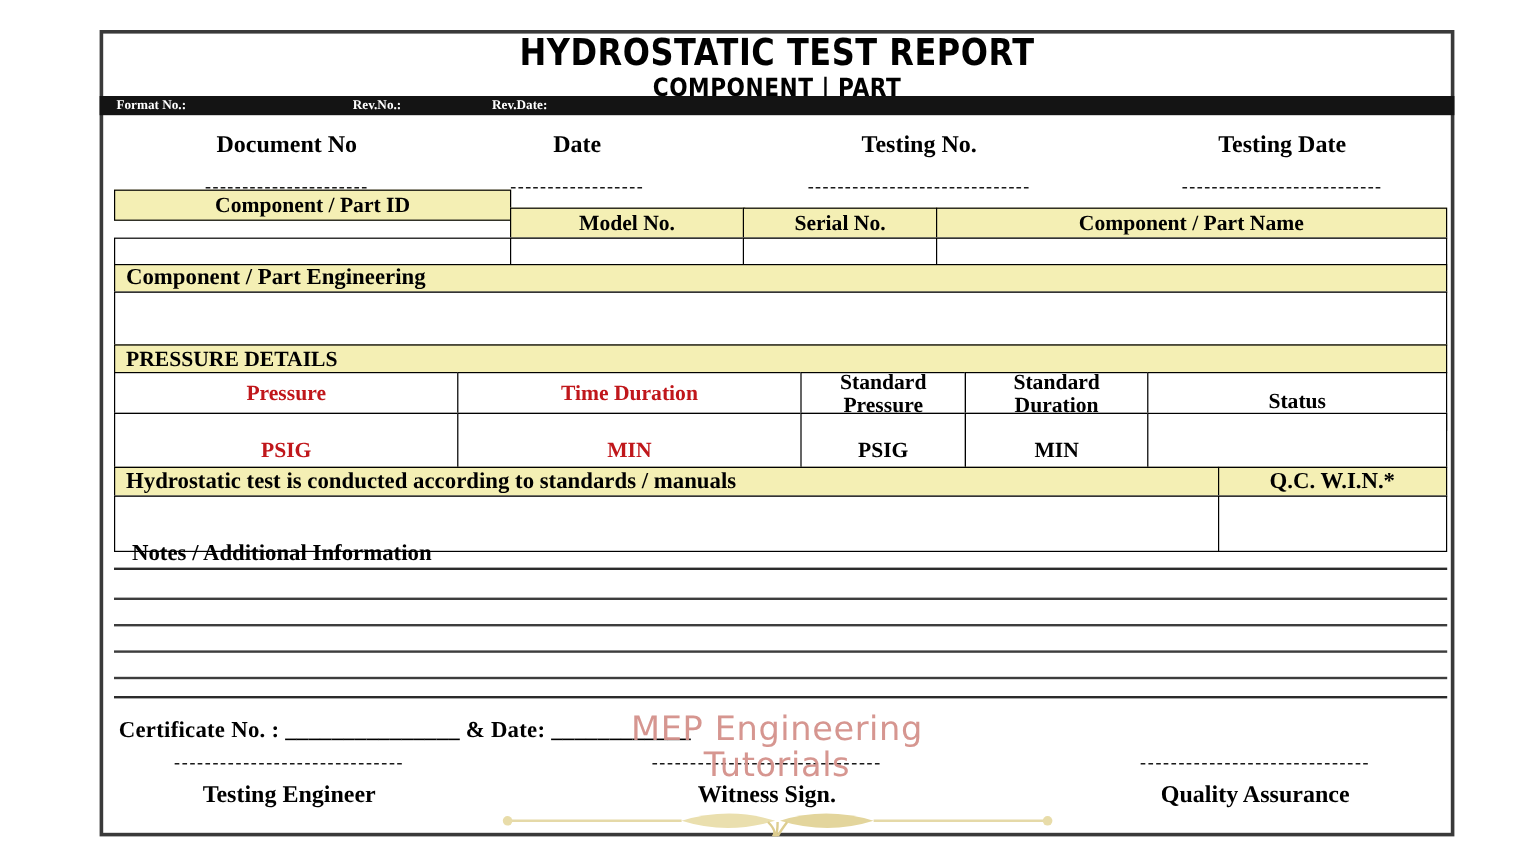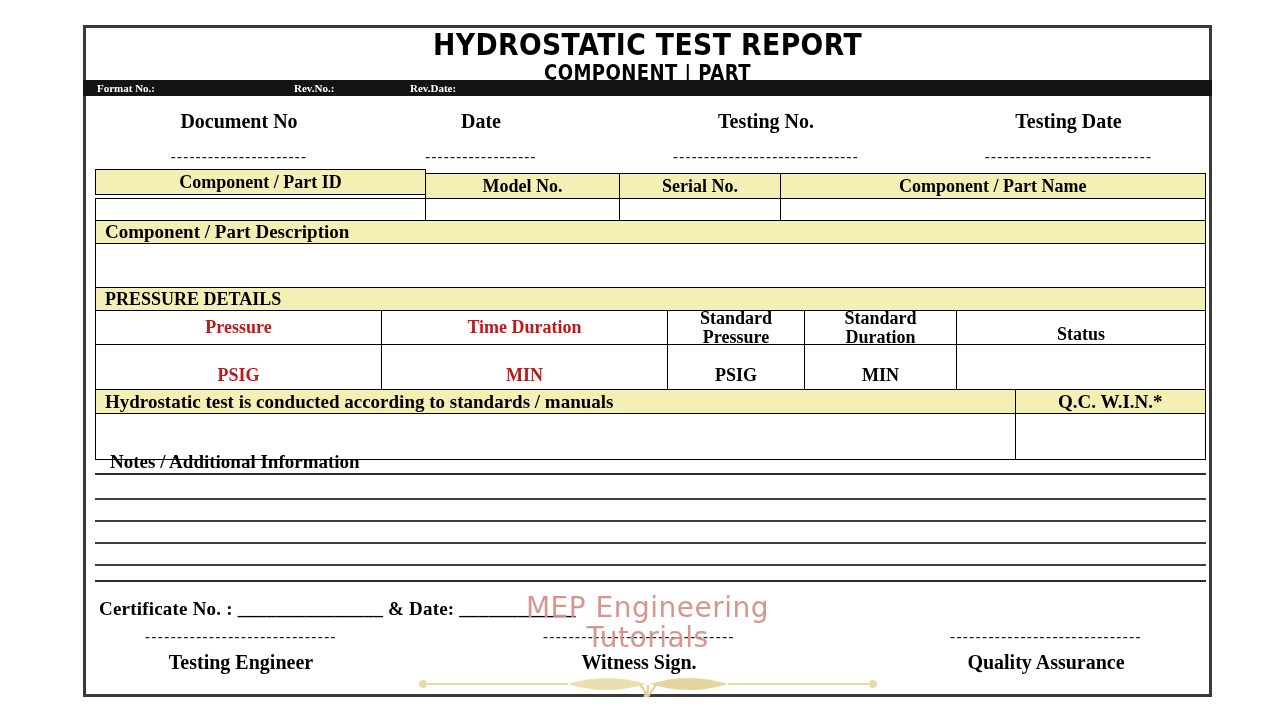--- a/index.html
+++ b/index.html
@@ -313,31 +313,31 @@
       <div class="docinfo-cell" style="left:520px; top:14px; width:320px;">
         <div class="docinfo-label">Testing No.</div>
         <div class="docinfo-dash">------------------------------</div>
       </div>
       <div class="docinfo-cell" style="left:850px; top:14px; width:265px;">
         <div class="docinfo-label">Testing Date</div>
         <div class="docinfo-dash">---------------------------</div>
       </div>
     </div>
 
-    <div class="hdr-cell" style="left:9px;   top:141px; width:331px; height:26px;">Component / Part ID</div>
+    <div class="hdr-cell" style="left:9px;   top:130px; width:331px; height:26px;">Component / Part ID</div>
     <div class="hdr-cell" style="left:338.5px; top:145px; width:196px; height:26px;">Model No.</div>
     <div class="hdr-cell" style="left:533px; top:145px; width:162px; height:26px;">Serial No.</div>
     <div class="hdr-cell" style="left:693.5px; top:145px; width:426.5px; height:26px;">Component / Part Name</div>
 
     <div class="white-cell" style="left:9px;   top:170px; width:331px; height:27px;"></div>
     <div class="white-cell" style="left:338.5px; top:170px; width:196px; height:27px;"></div>
     <div class="white-cell" style="left:533px; top:170px; width:162px; height:27px;"></div>
     <div class="white-cell" style="left:693.5px; top:170px; width:426.5px; height:27px;"></div>
 
-    <div class="band band-left" style="top:192px; height:24px; font-size:19px;">Component / Part Description</div>
+    <div class="band band-left" style="top:192px; height:24px; font-size:19px;">Component / Part Engineering</div>
     <div class="white-cell" style="left:9px; top:215px; width:1111px; height:45px;"></div>
 
     <div class="band band-left" style="top:259px; height:24px; font-size:18px;">PRESSURE DETAILS</div>
 
     <div class="pr-hdr red" style="left:9px;   top:282px; width:287px; height:35px;">Pressure</div>
     <div class="pr-hdr red" style="left:294.5px; top:282px; width:288px; height:35px;">Time Duration</div>
     <div class="pr-hdr" style="left:581px; top:282px; width:138px; height:35px; white-space:pre-line;">Standard
 Pressure</div>
     <div class="pr-hdr" style="left:718px; top:282px; width:153px; height:35px; white-space:pre-line;">Standard
 Duration</div>

